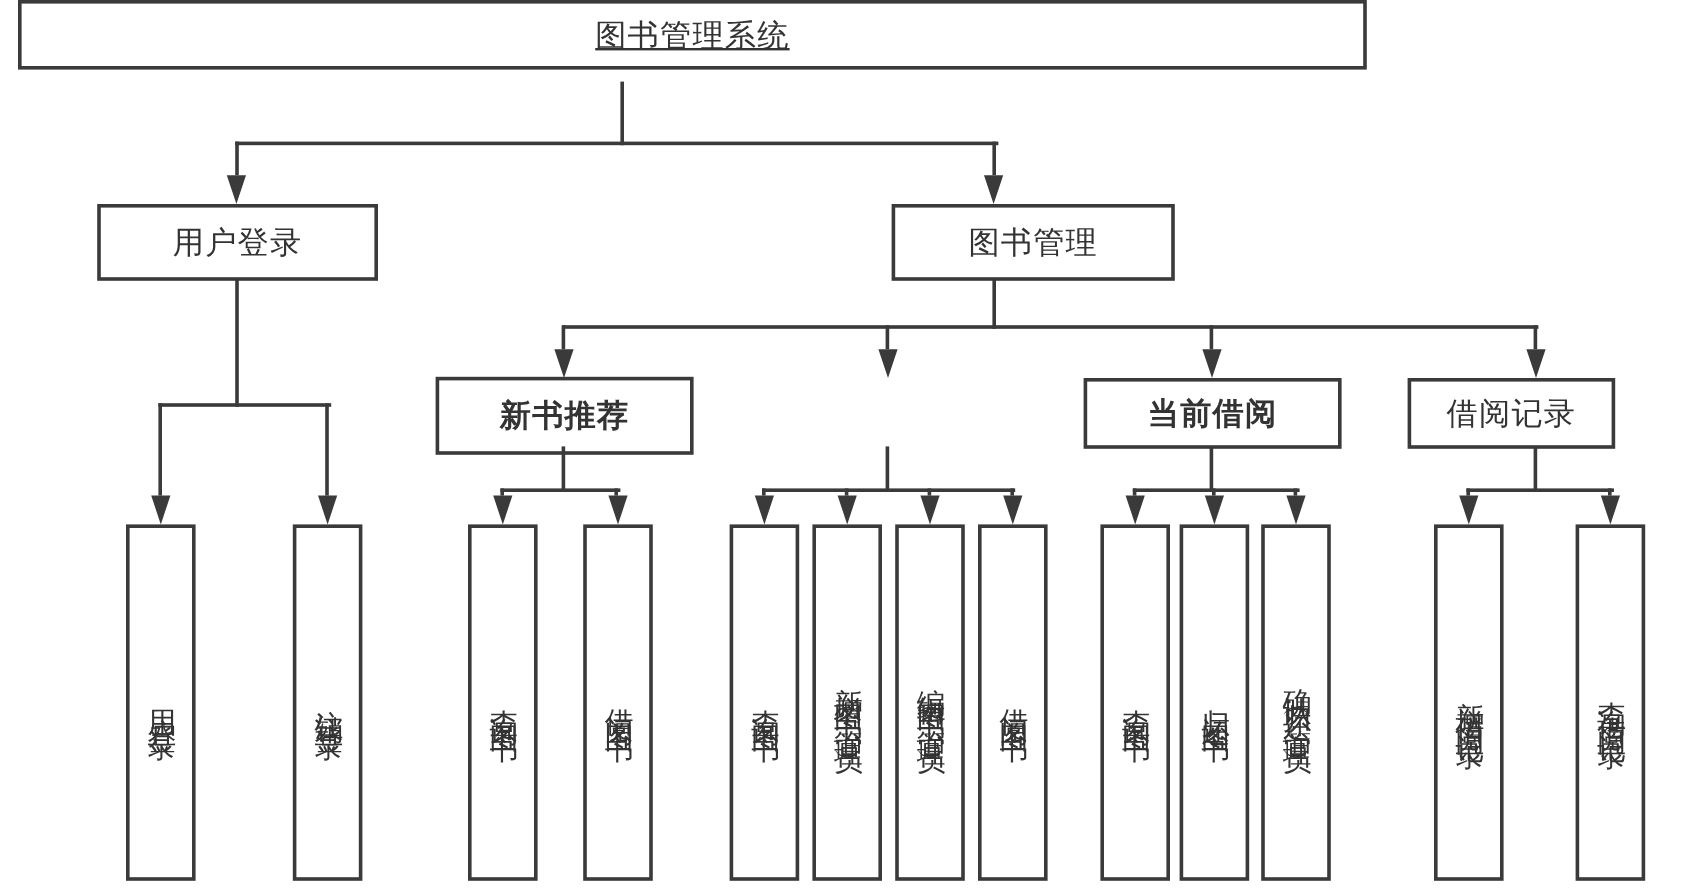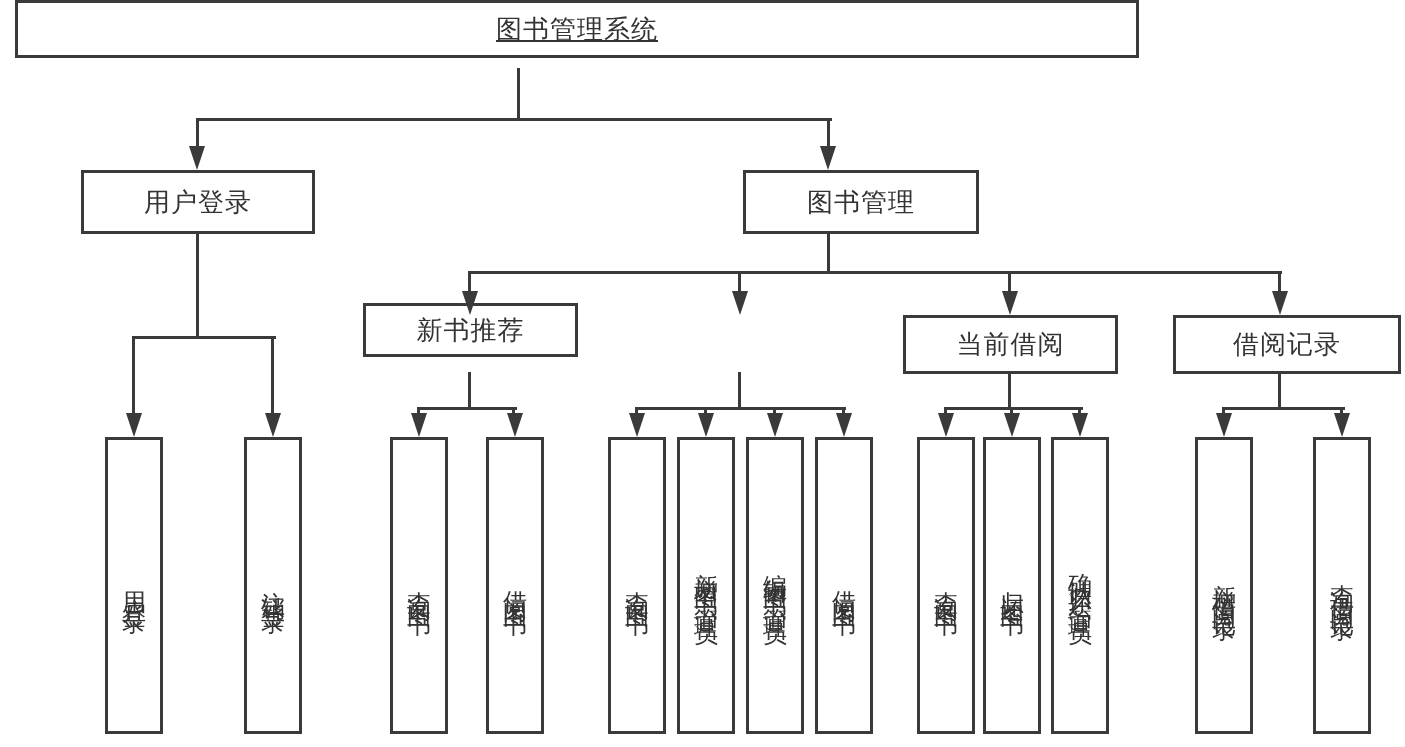--- a/index.html
+++ b/index.html
@@ -75,30 +75,30 @@
   </div>
 
   <div class="node" style="left:81px;top:170px;width:234px;height:64px;">
     <span>用户登录</span>
   </div>
 
   <div class="node" style="left:711px;top:170px;width:236px;height:64px;margin-left:32px;">
     <span>图书管理</span>
   </div>
 
-  <div class="node" style="left:363px;top:303px;width:215px;height:54px;">
+  <div class="node" style="left:363px;top:314px;width:215px;height:65px;font-weight:bold;">
     <span>新书推荐</span>
   </div>
 
 
-  <div class="node" style="left:903px;top:315px;width:215px;height:59px;">
+  <div class="node" style="left:903px;top:315px;width:215px;height:59px;font-weight:bold;">
     <span>当前借阅</span>
   </div>
 
-  <div class="node" style="left:1173px;top:315px;width:228px;height:59px;">
+  <div class="node" style="left:1173px;top:315px;width:173px;height:59px;">
     <span>借阅记录</span>
   </div>
 
   <div class="leaf" style="left:105px;top:437px;">
     <span>用户登录</span>
   </div>
   <div class="leaf" style="left:244px;top:437px;">
     <span>注销登录</span>
   </div>
 

